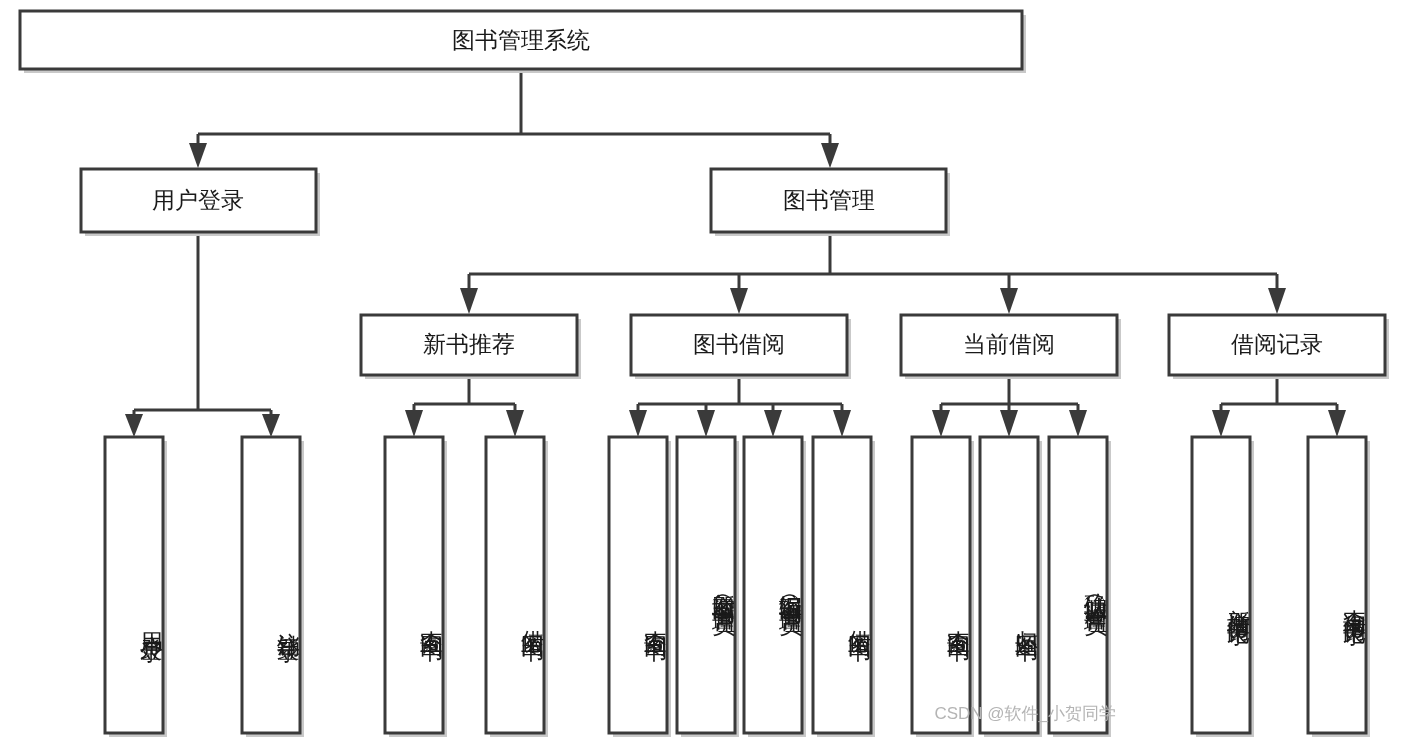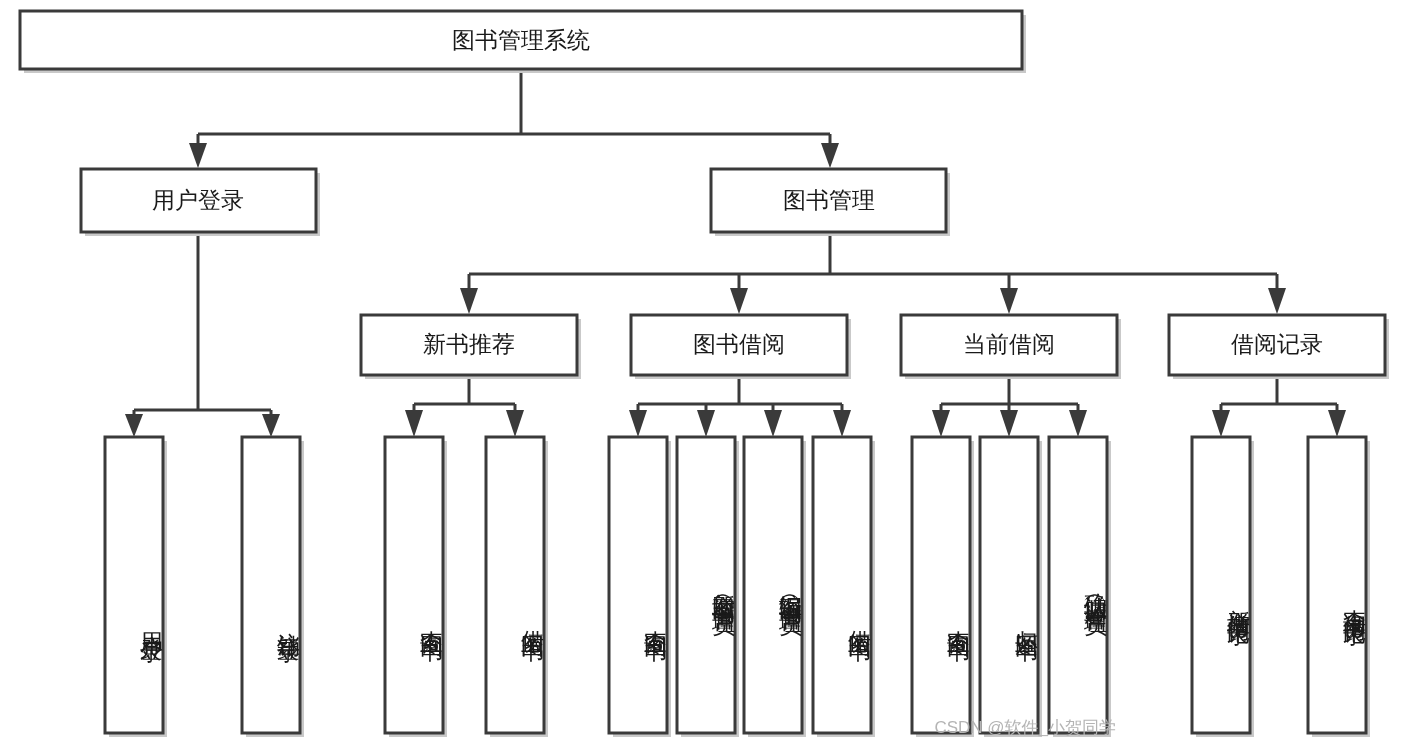--- a/index.html
+++ b/index.html
@@ -62,21 +62,21 @@
     display: flex;
     align-items: flex-start;
     justify-content: center;
     line-height: 1;
     white-space: nowrap;
     pointer-events: none;
   }
   .watermark {
     position: absolute;
     right: 12px;
-    bottom: 8px;
+    bottom: 22px;
     font-family: "Liberation Sans", "DejaVu Sans", sans-serif;
     font-size: 17px;
     color: #b4b4b4;
     white-space: nowrap;
   }
 </style>
 </head>
 <body>
 
 <div id="diagram-root">

